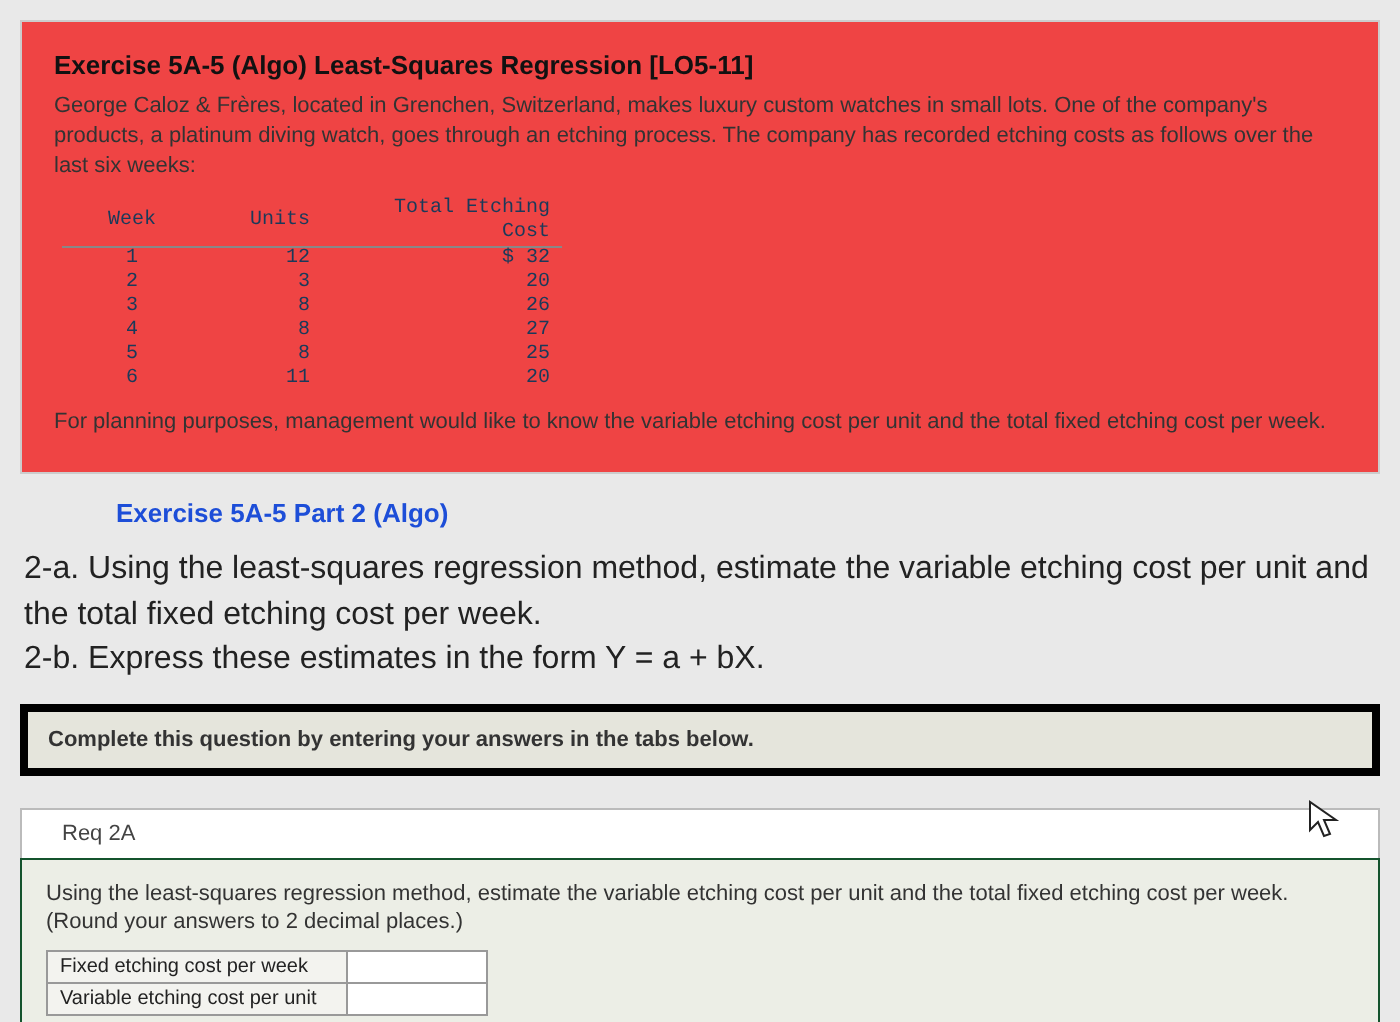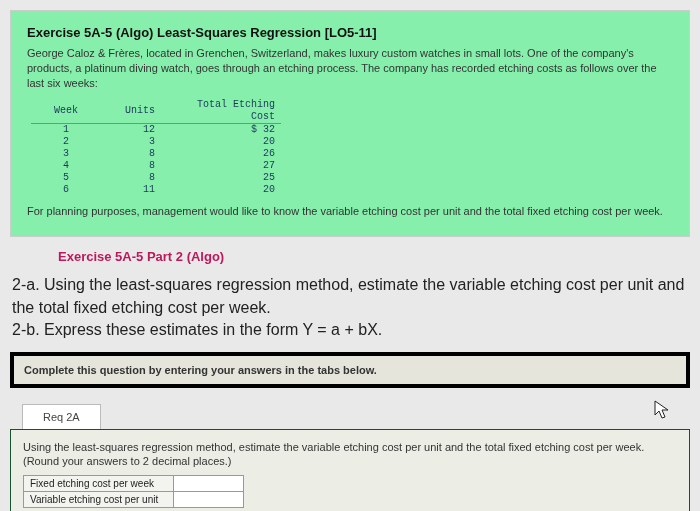--- a/index.html
+++ b/index.html
@@ -11,21 +11,21 @@
     font-size: 11px;
     color: #222;
     overflow: hidden;
   }
   .outer {
     background: #e9e9e9;
     padding: 10px;
     height: 100%;
   }
   .card {
-    background: #86efac;
+    background: #ef4444;
     border: 1px solid #ccc;
     padding: 14px 16px 10px 16px;
     margin-bottom: 12px;
   }
   .title {
     font-weight: bold;
     font-size: 13px;
     margin-bottom: 6px;
     color: #111;
   }
@@ -49,42 +49,42 @@
   }
   table.data th { font-weight: normal; color:#1a3a5a; }
   .wk-col { width: 70px; text-align: left; }
   .u-col { width: 60px; }
   .c-col { width: 120px; }
   .row-total td { border-top: 1px solid #888; }
   .h2 {
     font-weight: bold;
     font-size: 13px;
     margin: 8px 0 10px 2px;
-    color: #be185d;
+    color: #1d4ed8;
     padding-left: 46px;
   }
   .instr {
     font-size: 16px;
     color: #222;
     margin: 0 2px 10px 2px;
     line-height: 1.4;
   }
   .completebar {
     background: #e5e5dc;
     border: 4px solid #000000;
     padding: 8px 10px;
     font-weight: bold;
     font-size: 11px;
     color: #333;
     margin-bottom: 16px;
   }
   .tabs {
     display: flex;
     gap: 12px;
-    margin-left: 12px;
+    flex-direction: column;
   }
   .tab {
     border: 1px solid #bbb;
     border-bottom: none;
     padding: 6px 20px;
     font-size: 11px;
     background: #f4f4f2;
     color: #444;
     cursor: pointer;
   }

